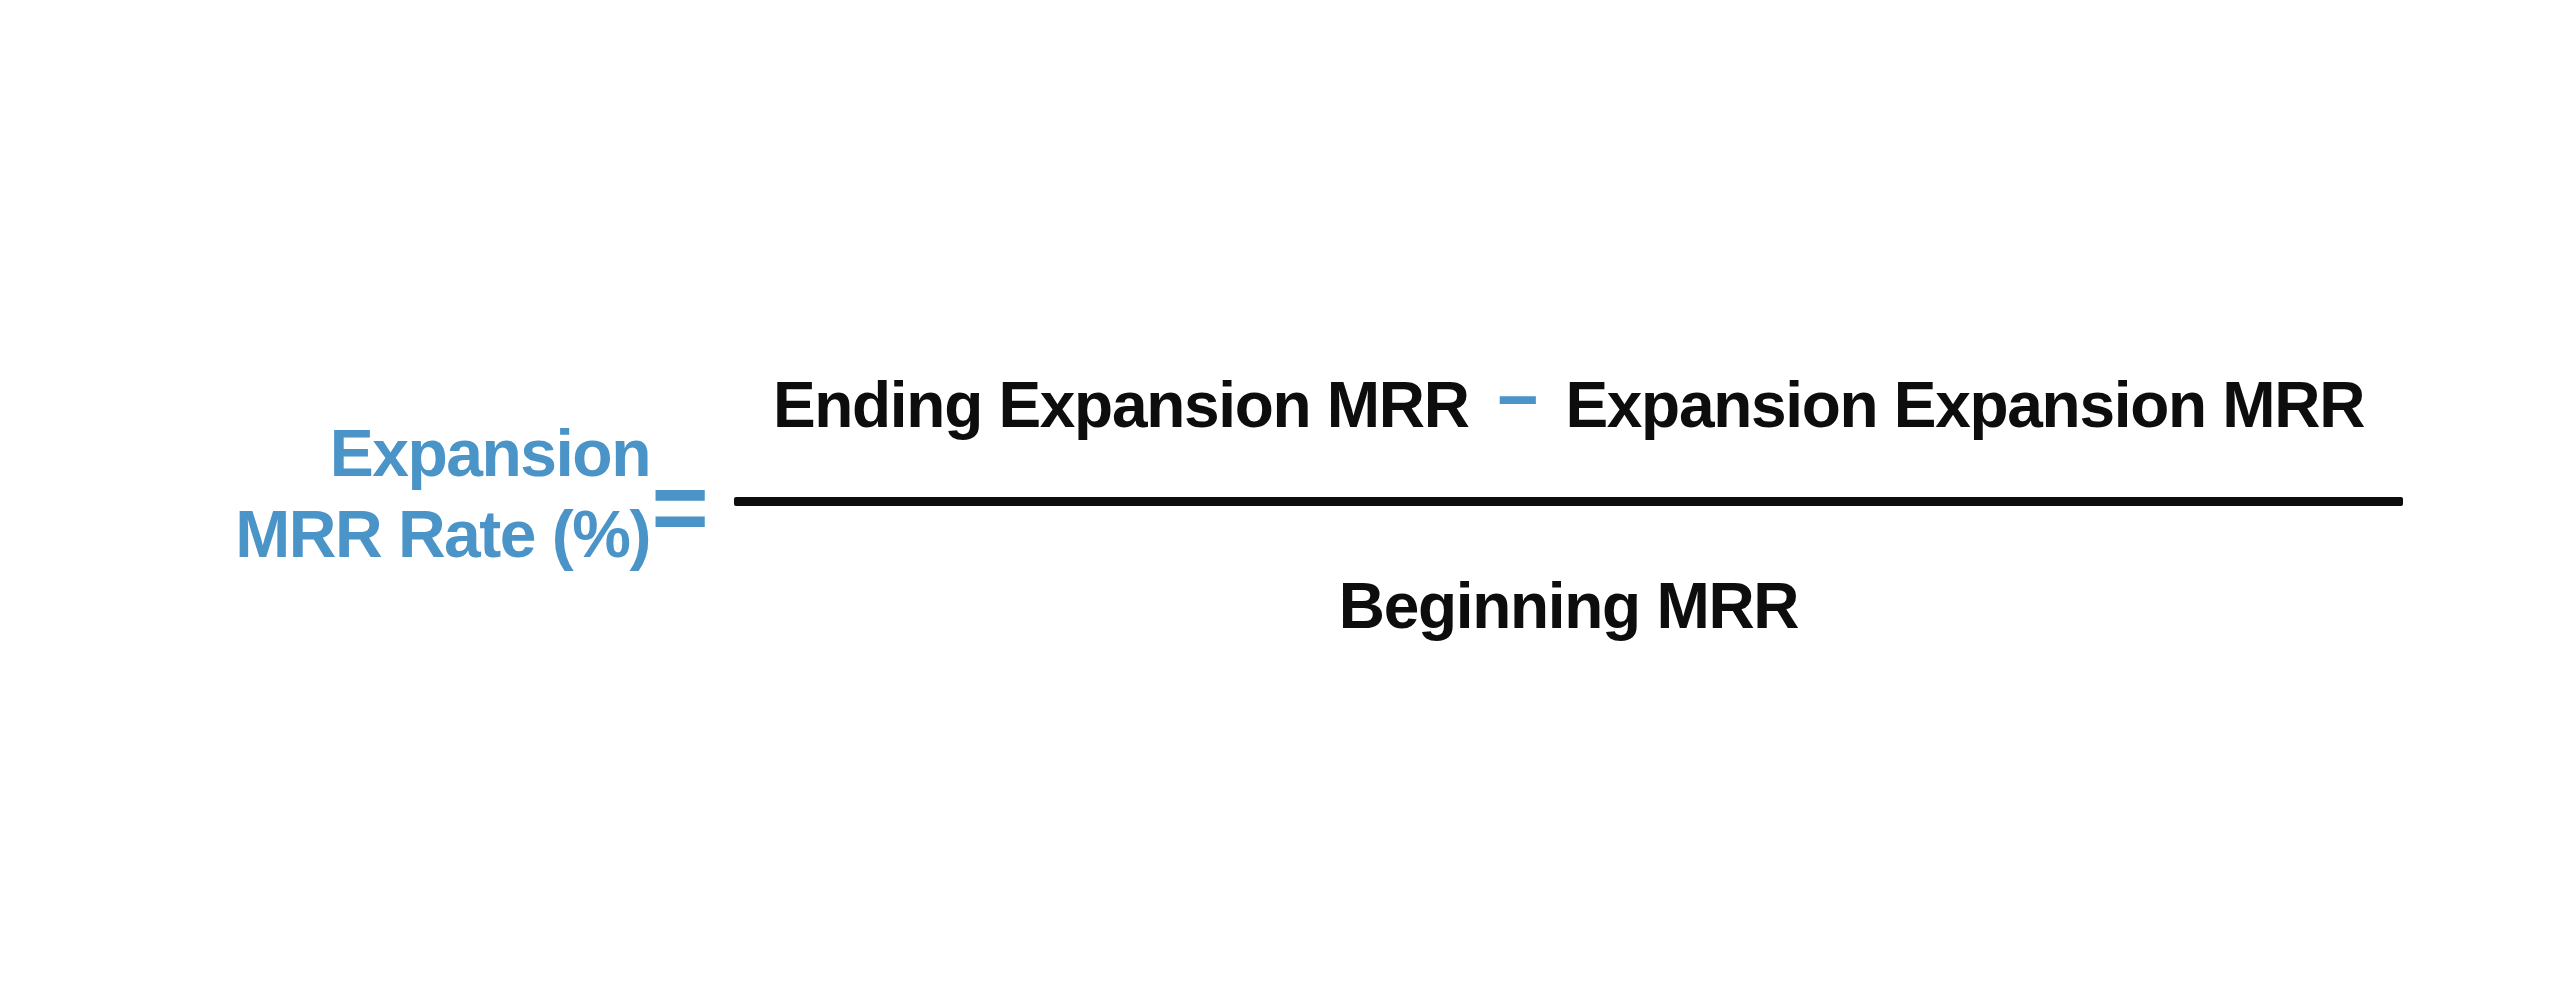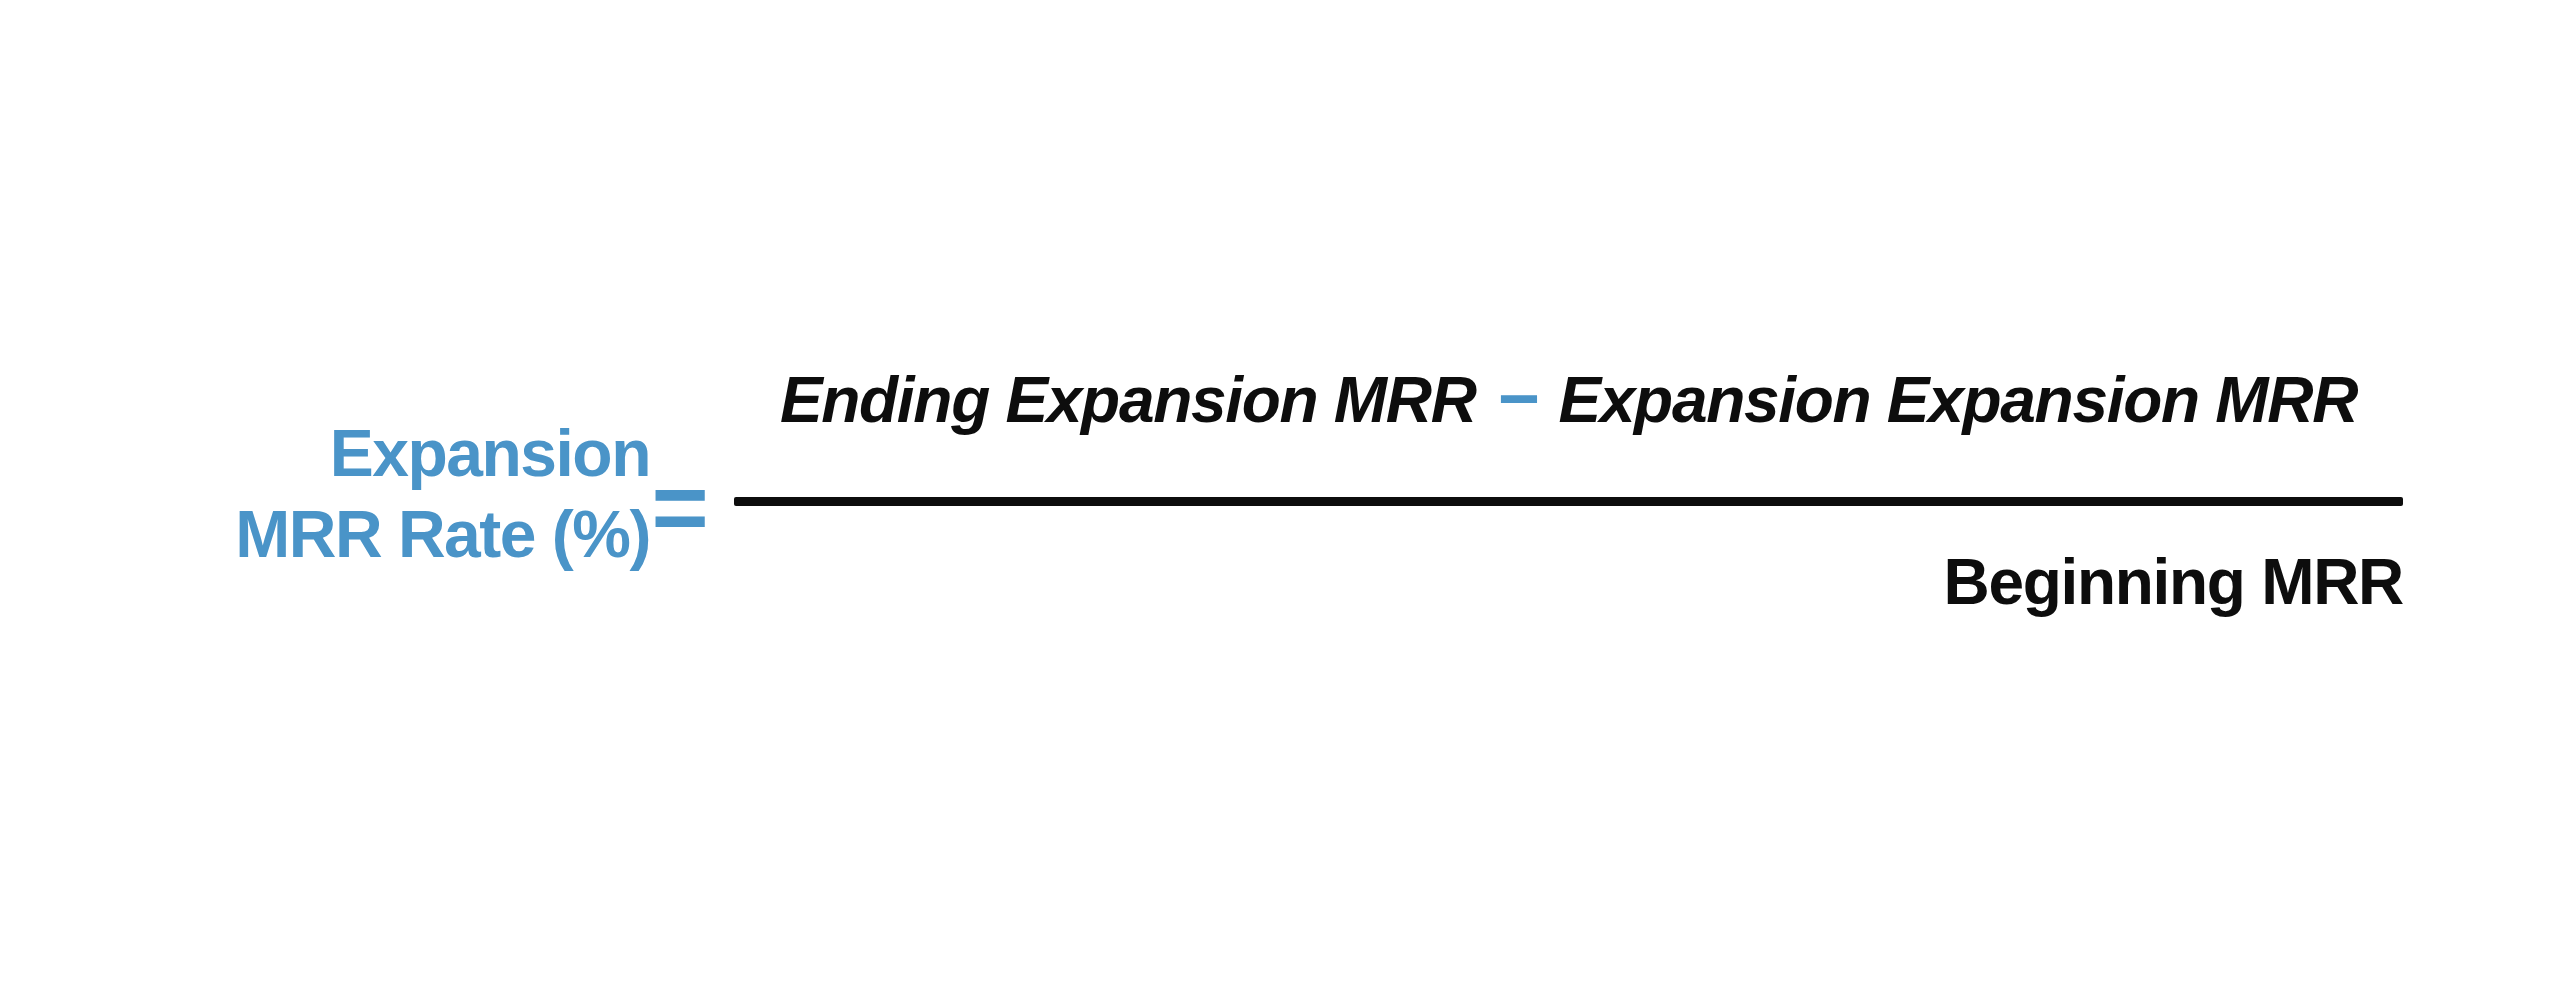--- a/index.html
+++ b/index.html
@@ -42,48 +42,47 @@
     position: absolute;
     left: 734px;
     top: 358px;
     width: 1669px;
     display: flex;
     flex-direction: column;
   }
   .numerator {
     display: flex;
     justify-content: center;
-    align-items: center;
-    gap: 21px;
+    align-items: flex-end;
+    gap: 28px;
     height: 84px;
     font-size: 64px;
     font-weight: 700;
     letter-spacing: -1.3px;
     color: var(--ink);
     white-space: nowrap;
-    font-style: italic;
   }
   .minus-operator {
     color: var(--accent);
     font-weight: 700;
     font-size: 72px;
     position: relative;
     top: -2px;
   }
   .fraction-bar {
     height: 9px;
     margin-top: 55px;
     background: var(--ink);
     border-radius: 2px;
   }
   .denominator {
-    margin-top: 34px;
+    margin-top: 58px;
     height: 84px;
     line-height: 84px;
-    text-align: right;
+    text-align: center;
     font-size: 64px;
     font-weight: 700;
     letter-spacing: -1.3px;
     color: var(--ink);
     white-space: nowrap;
   }
 </style>
 </head>
 <body style="background: rgb(255, 255, 255);">
 

